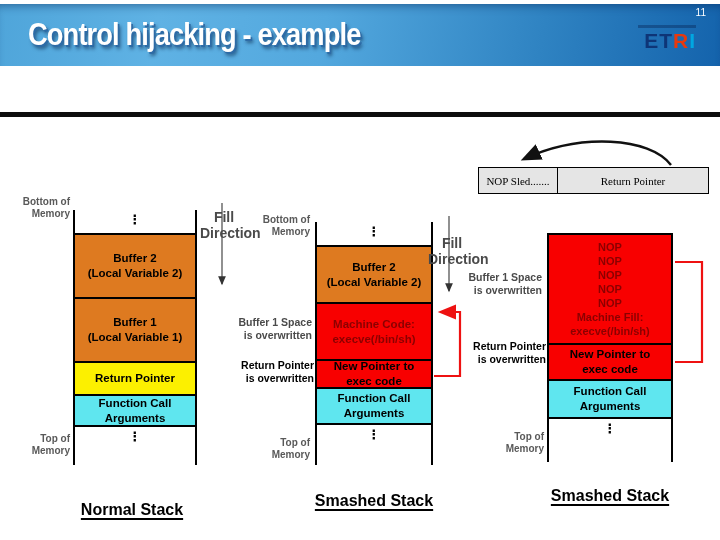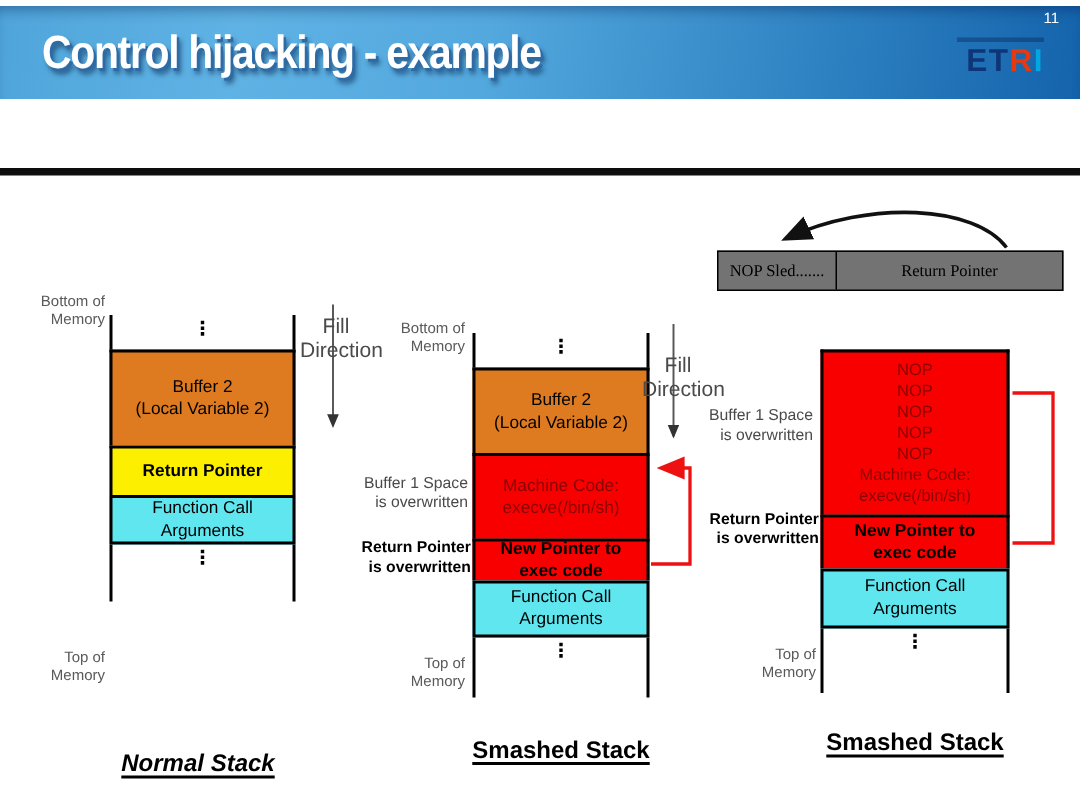--- a/index.html
+++ b/index.html
@@ -20,21 +20,21 @@
   .etri-et{color:#0E3577;}
   .etri-r{color:#E8380D;}
   .etri-i{color:#00A7E1;}
 
   .tag-box{position:absolute;left:565px;top:84px;width:153px;height:28px;background:#000;
     color:#fff;font-weight:bold;font-size:14px;display:flex;align-items:center;justify-content:center;}
   .divider-line{position:absolute;left:0;top:112px;width:720px;height:5px;background:#0d0d0d;}
 
   
   .payload-table{position:absolute;left:478px;top:167px;width:229px;height:25px;display:flex;
-    border:1.5px solid #000;font-family:"Liberation Serif","DejaVu Serif",serif;font-size:11px;background:#737373;}
+    border:1.5px solid #000;font-family:"Liberation Serif","DejaVu Serif",serif;font-size:11px;background:#e5e5e5;}
   .payload-cell{display:flex;align-items:center;justify-content:center;border-right:1.5px solid #000;
     white-space:nowrap;}
   .payload-cell:last-child{border-right:none;}
   .pc1{width:78px;} .pc2{width:79px;} .pc3{flex:1;}
 
   
   .stack{position:absolute;display:flex;flex-direction:column;}
   .wallseg{border-left:2px solid #000;border-right:2px solid #000;position:relative;
     display:flex;justify-content:center;}
   .dots{font-family:"DejaVu Sans",sans-serif;font-size:13px;font-weight:bold;line-height:1;
@@ -49,21 +49,21 @@
   .c-red{background:#F80000;}
   .t-bold{font-weight:bold;}
   .t-darkred{color:#8B0000;}
   .nop-text{font-size:11px;line-height:1.28;}
 
   
   .side-label{position:absolute;font-size:10px;color:#595959;line-height:1.15;text-align:right;}
   .ow-label{position:absolute;font-size:10.5px;color:#4a4a4a;line-height:1.2;text-align:right;}
   .ow-label.bold{color:#000;font-weight:bold;}
   .fill-label{position:absolute;font-size:14px;color:#4a4a4a;line-height:1.15;text-align:center;}
-  .preline{white-space:pre-line;}
+  .preline{white-space:pre-line;font-weight:bold;}
 
   
   .caption{position:absolute;width:160px;text-align:center;font-size:16px;font-weight:bold;
     text-decoration:underline;text-decoration-thickness:2px;text-underline-offset:3px;}
 
   .overlay{position:absolute;left:0;top:0;width:720px;height:540px;pointer-events:none;}
 </style>
 </head>
 <body>
 
@@ -113,20 +113,22 @@
     <div class="payload-cell pc1">NOP Sled.......</div>
     <div class="payload-cell pc3">Return Pointer</div>
   </div>
 
   <div class="stack" style="left:73px;top:210px;width:124px;">
     <div class="wallseg" style="height:23px;">
       <span class="dots">⋮</span>
     </div>
     <div class="cell c-orange preline" style="height:62px;">Buffer 2
 (Local Variable 2)</div>
+    <div class="cell c-orange preline" style="height:62px;">Buffer 1
+(Local Variable 1)</div>
     <div class="cell c-yellow t-bold" style="height:31px;">Return Pointer</div>
     <div class="cell c-cyan preline last" style="height:29px;">Function Call
 Arguments</div>
     <div class="wallseg" style="height:38px;">
       <span class="dots">⋮</span>
     </div>
   </div>
   <div class="side-label preline" style="left:14px;top:196px;width:56px;">Bottom of
 Memory</div>
   <div class="side-label preline" style="left:14px;top:433px;width:56px;">Top of
@@ -160,34 +162,34 @@
 Memory</div>
   <div class="fill-label preline" style="left:428px;top:235px;width:48px;">Fill
 Direction</div>
 
   <div class="stack" style="left:547px;top:233px;width:126px;">
     <div class="cell c-red preline t-darkred nop-text" style="height:108px;">NOP
 NOP
 NOP
 NOP
 NOP
-Machine Code:
+Machine Fill:
 execve(/bin/sh)</div>
     <div class="cell c-red preline t-bold" style="height:34px;">New Pointer to
 exec code</div>
     <div class="cell c-cyan preline last" style="height:36px;">Function Call
 Arguments</div>
     <div class="wallseg" style="height:43px;">
       <span class="dots">⋮</span>
     </div>
   </div>
   <div class="ow-label preline" style="left:462px;top:271px;width:80px;">Buffer 1 Space
 is overwritten</div>
   <div class="ow-label bold preline" style="left:462px;top:340px;width:84px;">Return Pointer
 is overwritten</div>
   <div class="side-label preline" style="left:488px;top:431px;width:56px;">Top of
 Memory</div>
 
-  <div class="caption" style="left:52px;top:501px;font-style:italic;">Normal Stack</div>
+  <div class="caption" style="left:52px;top:501px;">Normal Stack</div>
   <div class="caption" style="left:294px;top:492px;">Smashed Stack</div>
   <div class="caption" style="left:530px;top:487px;">Smashed Stack</div>
 
 </div>
 
 </body></html>

